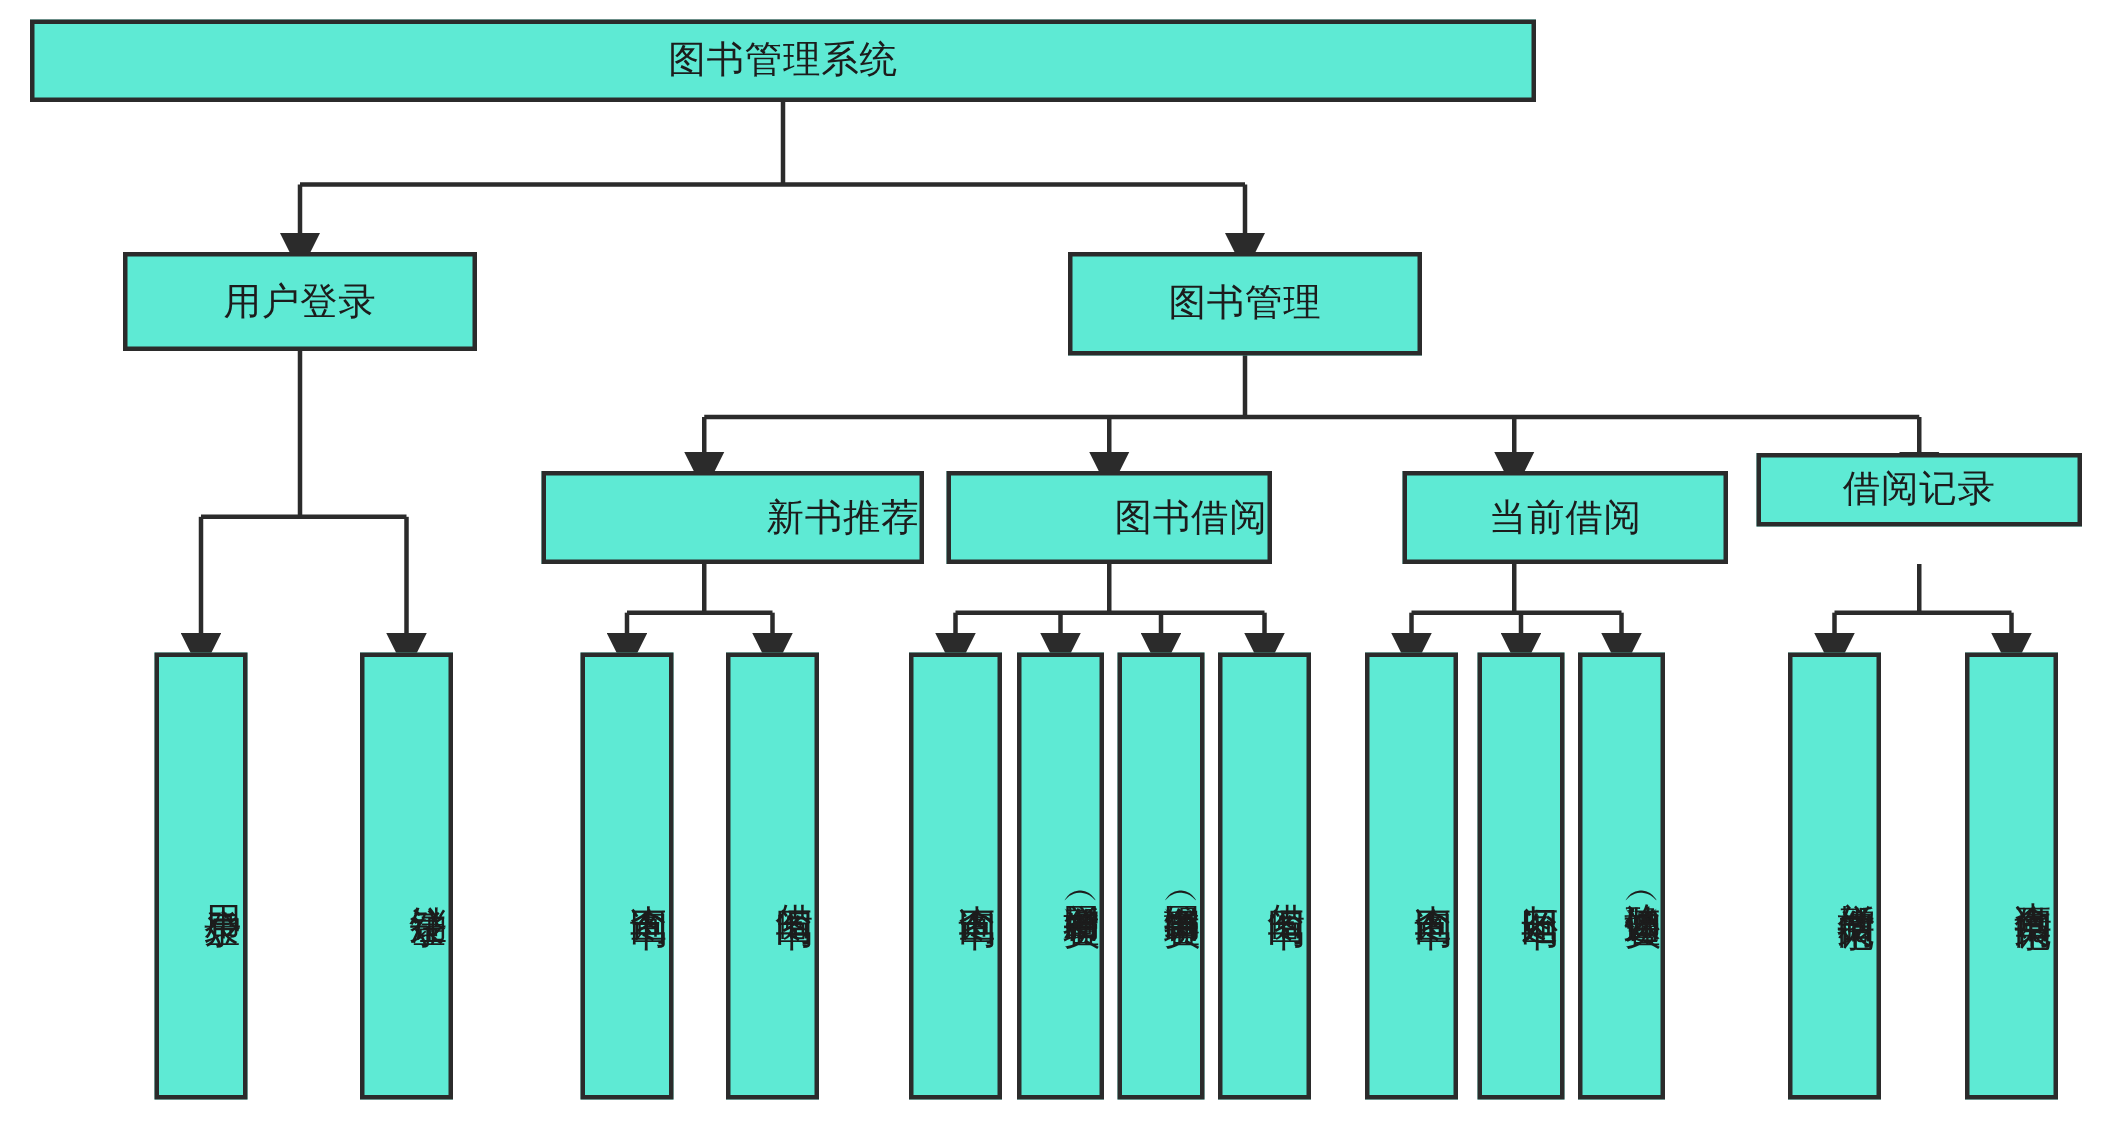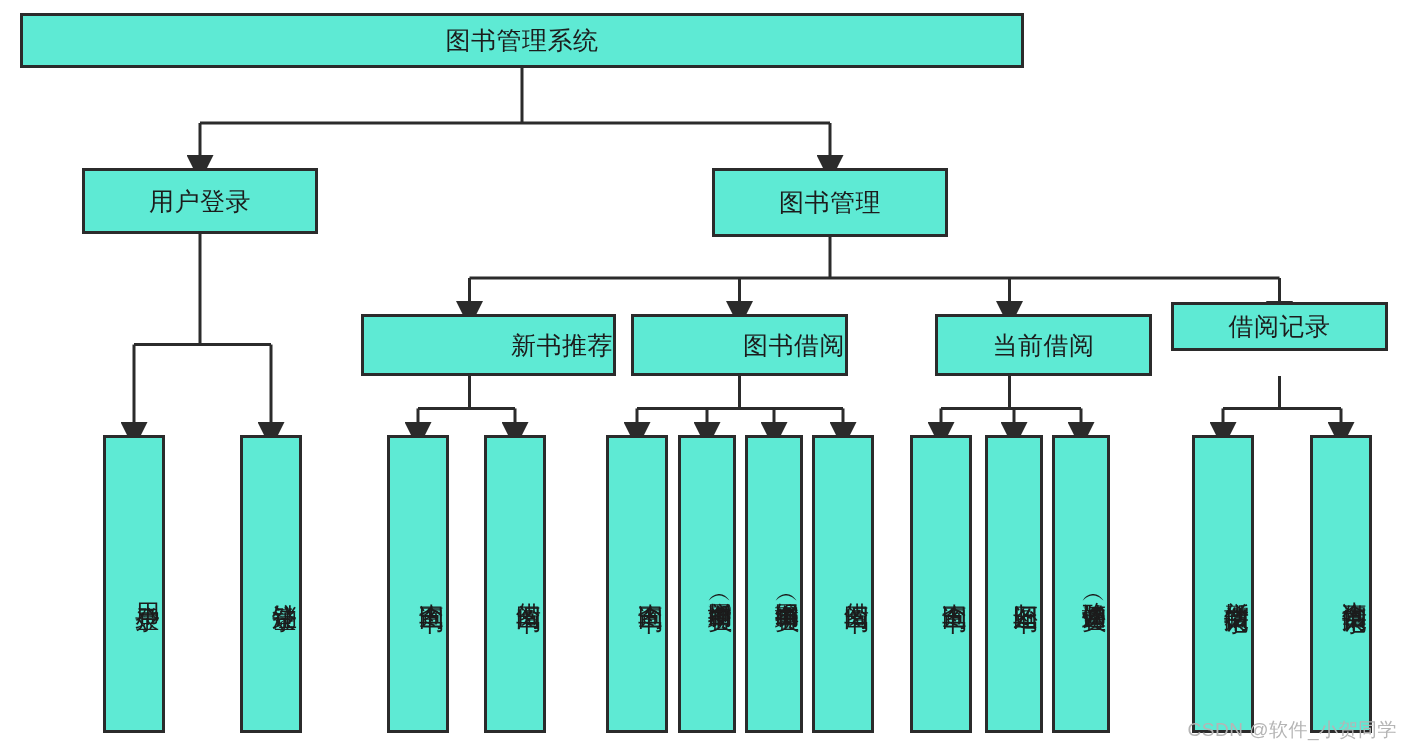--- a/index.html
+++ b/index.html
@@ -177,14 +177,13 @@
         <span class="vtext">确认归还（管理员）</span>
       </div>
       <div class="node v" style="left: 1192px; top: 435px; width: 62px; height: 298px;">
         <span class="vtext">新增借阅记录</span>
       </div>
       <div class="node v" style="left: 1310px; top: 435px; width: 62px; height: 298px;">
         <span class="vtext">查询借阅记录</span>
       </div>
     </div>
 
-  <div id="watermark">CSDN @软件_小贺同学</div>
 </div>
 
 </body></html>

